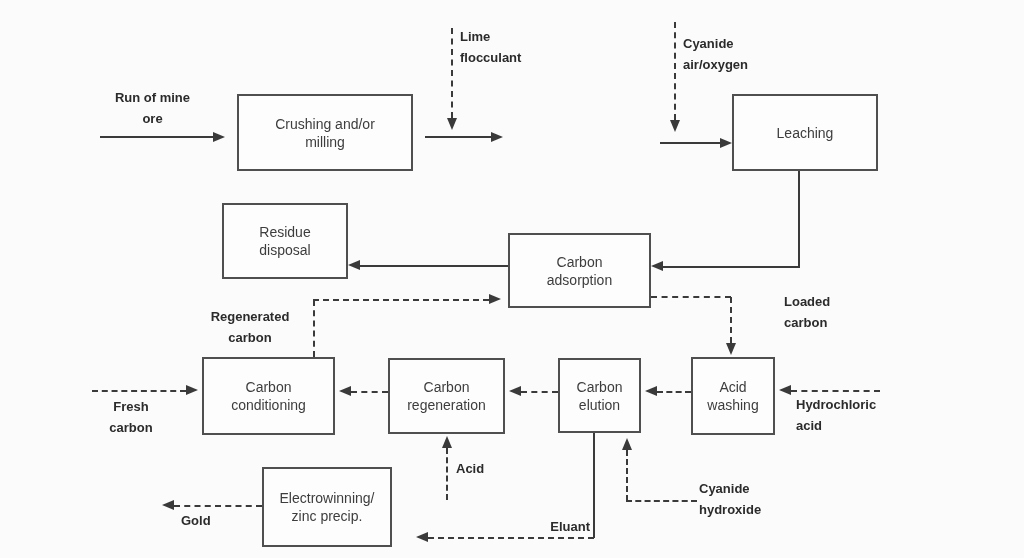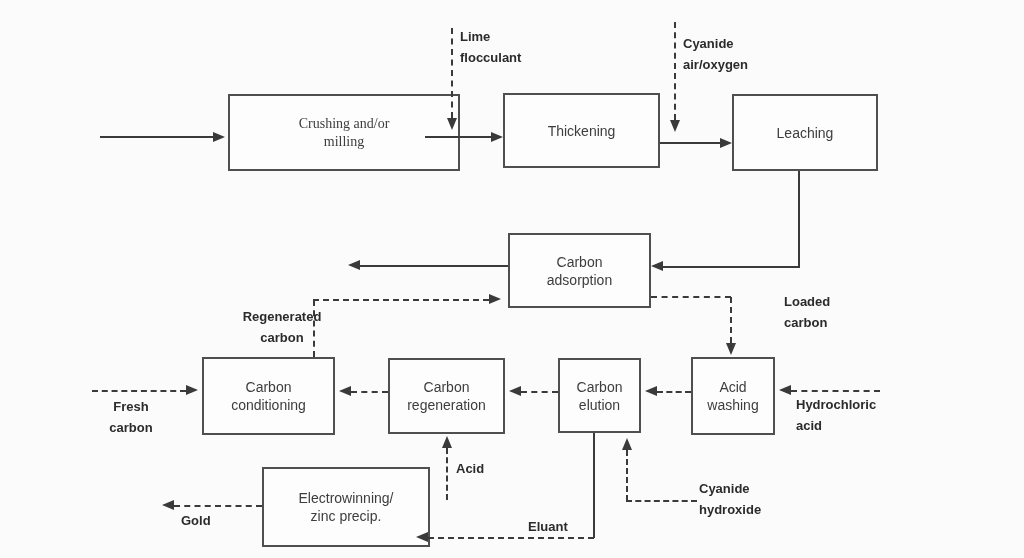--- a/index.html
+++ b/index.html
@@ -40,49 +40,50 @@
   
   .lbl {
     position: absolute;
     font-weight: bold;
     font-size: 13px;
     line-height: 21px;
     color: var(--label-text);
     white-space: nowrap;
   }
   .lbl.center { text-align: center; }
-  .lbl.right  { }
+  .lbl.right  { text-align: right; }
 
   
   .hl { position: absolute; height: 0; border-top: 2px solid var(--line); }
   .vl { position: absolute; width: 0;  border-left: 2px solid var(--line); }
   .hd { position: absolute; height: 0; border-top: 2px dashed var(--line); }
   .vd { position: absolute; width: 0;  border-left: 2px dashed var(--line); }
 
   
   .ar { position: absolute; width: 0; height: 0; color: var(--line); }
   .ar.r { border-top: 5px solid transparent; border-bottom: 5px solid transparent; border-left: 12px solid currentColor; }
   .ar.l { border-top: 5px solid transparent; border-bottom: 5px solid transparent; border-right: 12px solid currentColor; }
   .ar.d { border-left: 5px solid transparent; border-right: 5px solid transparent; border-top: 12px solid currentColor; }
   .ar.u { border-left: 5px solid transparent; border-right: 5px solid transparent; border-bottom: 12px solid currentColor; }
 </style>
 </head>
 <body>
 
 <div class="stage">
 
-  <div class="node" style="left:228px; top:94px; width:232px; height:77px;font-family:Liberation Serif, serif;">
+  <div class="node" style="left:237px; top:94px; width:176px; height:77px;">
     <span>Crushing and/or</span>
     <span>milling</span>
   </div>
-  <div class="node" style="left:503px; top:93px; width:157px; height:75px;">
-    <span>Thickening</span>
-  </div>
   <div class="node" style="left:732px; top:94px; width:146px; height:77px;">
     <span>Leaching</span>
+  </div>
+  <div class="node" style="left:222px; top:203px; width:126px; height:76px;">
+    <span>Residue</span>
+    <span>disposal</span>
   </div>
   <div class="node" style="left:508px; top:233px; width:143px; height:75px;">
     <span>Carbon</span>
     <span>adsorption</span>
   </div>
   <div class="node" style="left:202px; top:357px; width:133px; height:78px;">
     <span>Carbon</span>
     <span>conditioning</span>
   </div>
   <div class="node" style="left:388px; top:358px; width:117px; height:76px;">
@@ -90,21 +91,21 @@
     <span>regeneration</span>
   </div>
   <div class="node" style="left:558px; top:358px; width:83px; height:75px;">
     <span>Carbon</span>
     <span>elution</span>
   </div>
   <div class="node" style="left:691px; top:357px; width:84px; height:78px;">
     <span>Acid</span>
     <span>washing</span>
   </div>
-  <div class="node" style="left:262px; top:467px; width:168px; height:80px;text-align:center;">
+  <div class="node" style="left:262px; top:467px; width:130px; height:80px;text-align:center;">
     <span>Electrowinning/</span>
     <span>zinc precip.</span>
   </div>
 
   <div class="hl" style="left:100px; top:136px; width:114px;"></div>
   <div class="ar r" style="left:213px; top:132px;"></div>
 
   <div class="hl" style="left:425px; top:136px; width:66px;"></div>
   <div class="ar r" style="left:491px; top:132px;"></div>
 
@@ -155,37 +156,41 @@
   <div class="hd" style="left:626px; top:500px; width:71px;"></div>
   <div class="vd" style="left:626px; top:450px; height:51px;"></div>
   <div class="ar u" style="left:622px; top:438px;"></div>
 
   <div class="hd" style="left:428px; top:537px; width:166px;"></div>
   <div class="ar l" style="left:416px; top:532px;"></div>
 
   <div class="hd" style="left:174px; top:505px; width:88px;"></div>
   <div class="ar l" style="left:162px; top:500px;"></div>
 
+  <div class="lbl center" style="left:100px; top:87px; width:105px;">
+    <div>Run of mine</div>
+    <div>ore</div>
+  </div>
 
   <div class="lbl" style="left:460px; top:26px;">
     <div>Lime</div>
     <div>flocculant</div>
   </div>
 
   <div class="lbl" style="left:683px; top:33px;">
     <div>Cyanide</div>
     <div>air/oxygen</div>
   </div>
 
   <div class="lbl" style="left:784px; top:291px;">
     <div>Loaded</div>
     <div>carbon</div>
   </div>
 
-  <div class="lbl center" style="left:198px; top:306px; width:104px;margin-left:32px;">
+  <div class="lbl center" style="left:198px; top:306px; width:104px;">
     <div>Regenerated</div>
     <div>carbon</div>
   </div>
 
   <div class="lbl center" style="left:94px; top:396px; width:74px;">
     <div>Fresh</div>
     <div>carbon</div>
   </div>
 
   <div class="lbl" style="left:796px; top:394px;">

